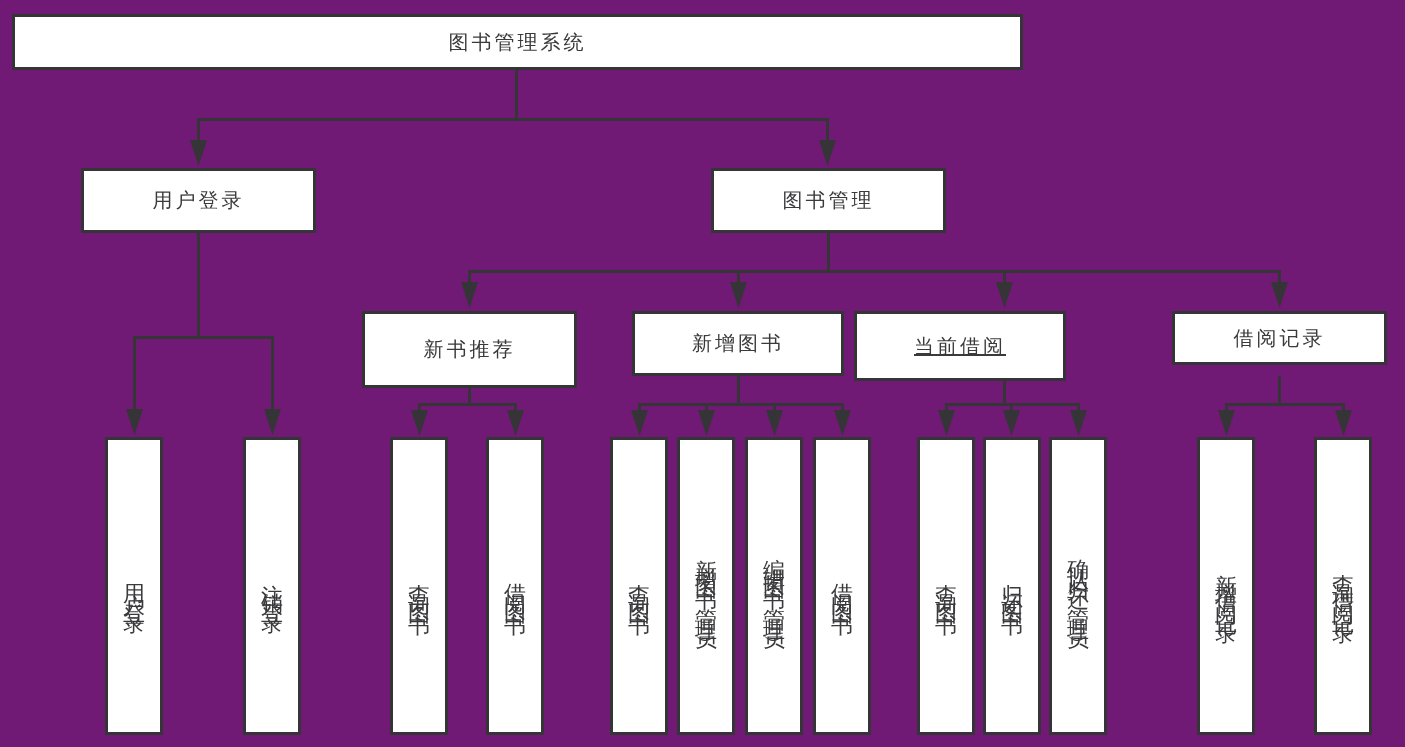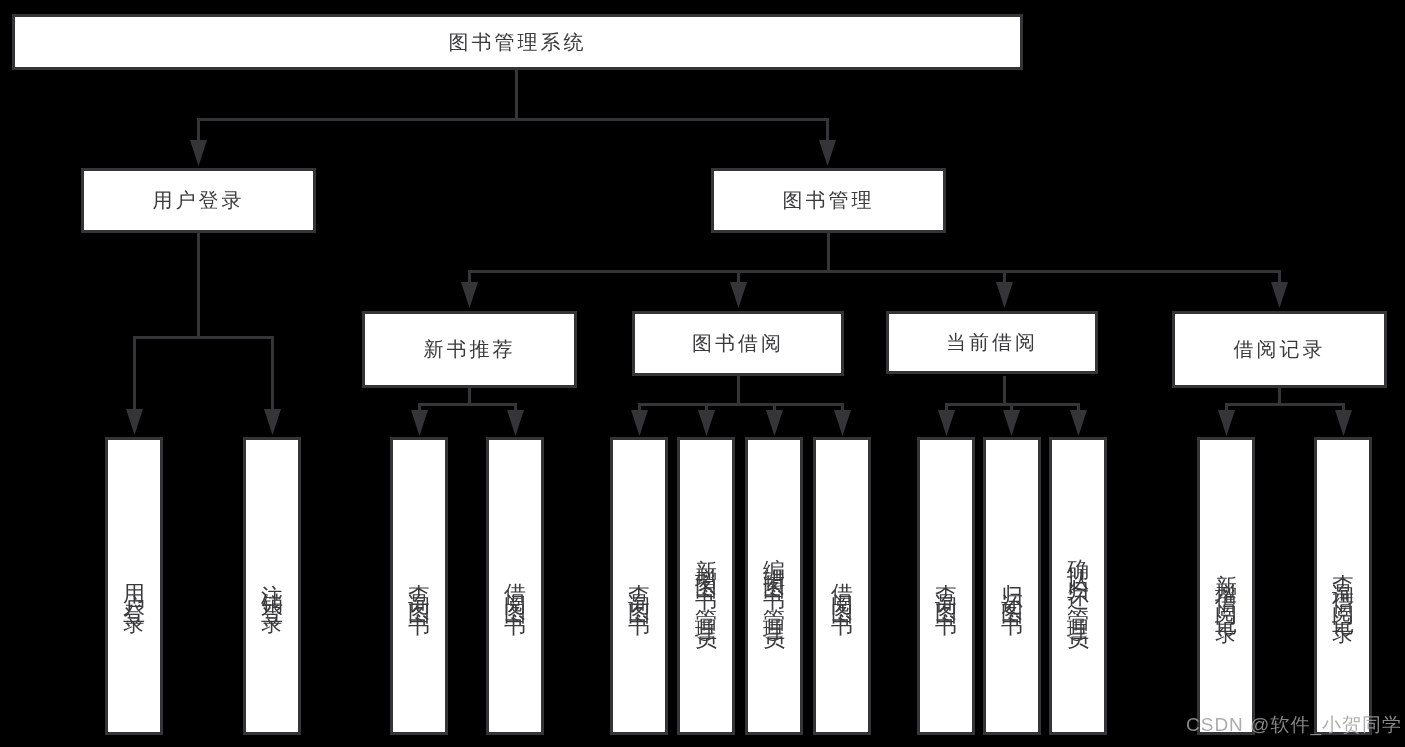--- a/index.html
+++ b/index.html
@@ -1,17 +1,17 @@
 <!DOCTYPE html>
 <html lang="zh"><head>
 <meta charset="utf-8">
 <style>
   html,body{margin:0;padding:0;background:#fff;}
   .canvas{
-    position:relative;width:1405px;height:747px;background:#000000;
+    position:relative;width:1405px;height:747px;background:#701a75;
     font-family:"Liberation Sans",sans-serif;overflow:hidden;
   }
   svg.connectors{position:absolute;left:0;top:0;width:1405px;height:747px;}
   .hbox{
     position:absolute;box-sizing:border-box;background:#fff;
     border:3px solid #353538;display:flex;align-items:center;justify-content:center;
     font-size:20px;letter-spacing:3px;color:#3a3a3c;white-space:nowrap;
   }
   .vbox{
     position:absolute;box-sizing:border-box;background:#fff;
@@ -90,23 +90,23 @@
       <polygon points="1335,410 1352,410 1343.5,436"></polygon>
     </g>
   </svg>
 
   <div class="hbox" style="left:12px;top:14px;width:1011px;height:56px;">图书管理系统</div>
 
   <div class="hbox" style="left:81px;top:168px;width:235px;height:65px;">用户登录</div>
   <div class="hbox" style="left:711px;top:168px;width:235px;height:65px;text-align:center;">图书管理</div>
 
   <div class="hbox" style="left:362px;top:311px;width:215px;height:77px;">新书推荐</div>
-  <div class="hbox" style="left:632px;top:311px;width:212px;height:65px;">图书借阅</div>
-  <div class="hbox" style="left:886px;top:311px;width:212px;height:63px;">当前借阅</div>
-  <div class="hbox" style="left:1172px;top:311px;width:215px;height:77px;">借阅记录</div>
+  <div class="hbox" style="left:632px;top:311px;width:212px;height:65px;">新增图书</div>
+  <div class="hbox" style="left:854px;top:311px;width:212px;height:70px;text-decoration:underline;">当前借阅</div>
+  <div class="hbox" style="left:1172px;top:311px;width:215px;height:54px;">借阅记录</div>
 
   <div class="vbox" style="left:105px;">
     <span>用户登录</span>
   </div>
   <div class="vbox" style="left:243px;">
     <span>注销登录</span>
   </div>
 
   <div class="vbox" style="left:390px;">
     <span>查询图书</span>
@@ -138,15 +138,14 @@
     <span>确认归还（管理员）</span>
   </div>
 
   <div class="vbox" style="left:1197px;">
     <span>新增借阅记录</span>
   </div>
   <div class="vbox" style="left:1314px;">
     <span>查询借阅记录</span>
   </div>
 
-  <div class="watermark">CSDN @软件_小贺同学</div>
 
 </div>
 
 </body></html>

